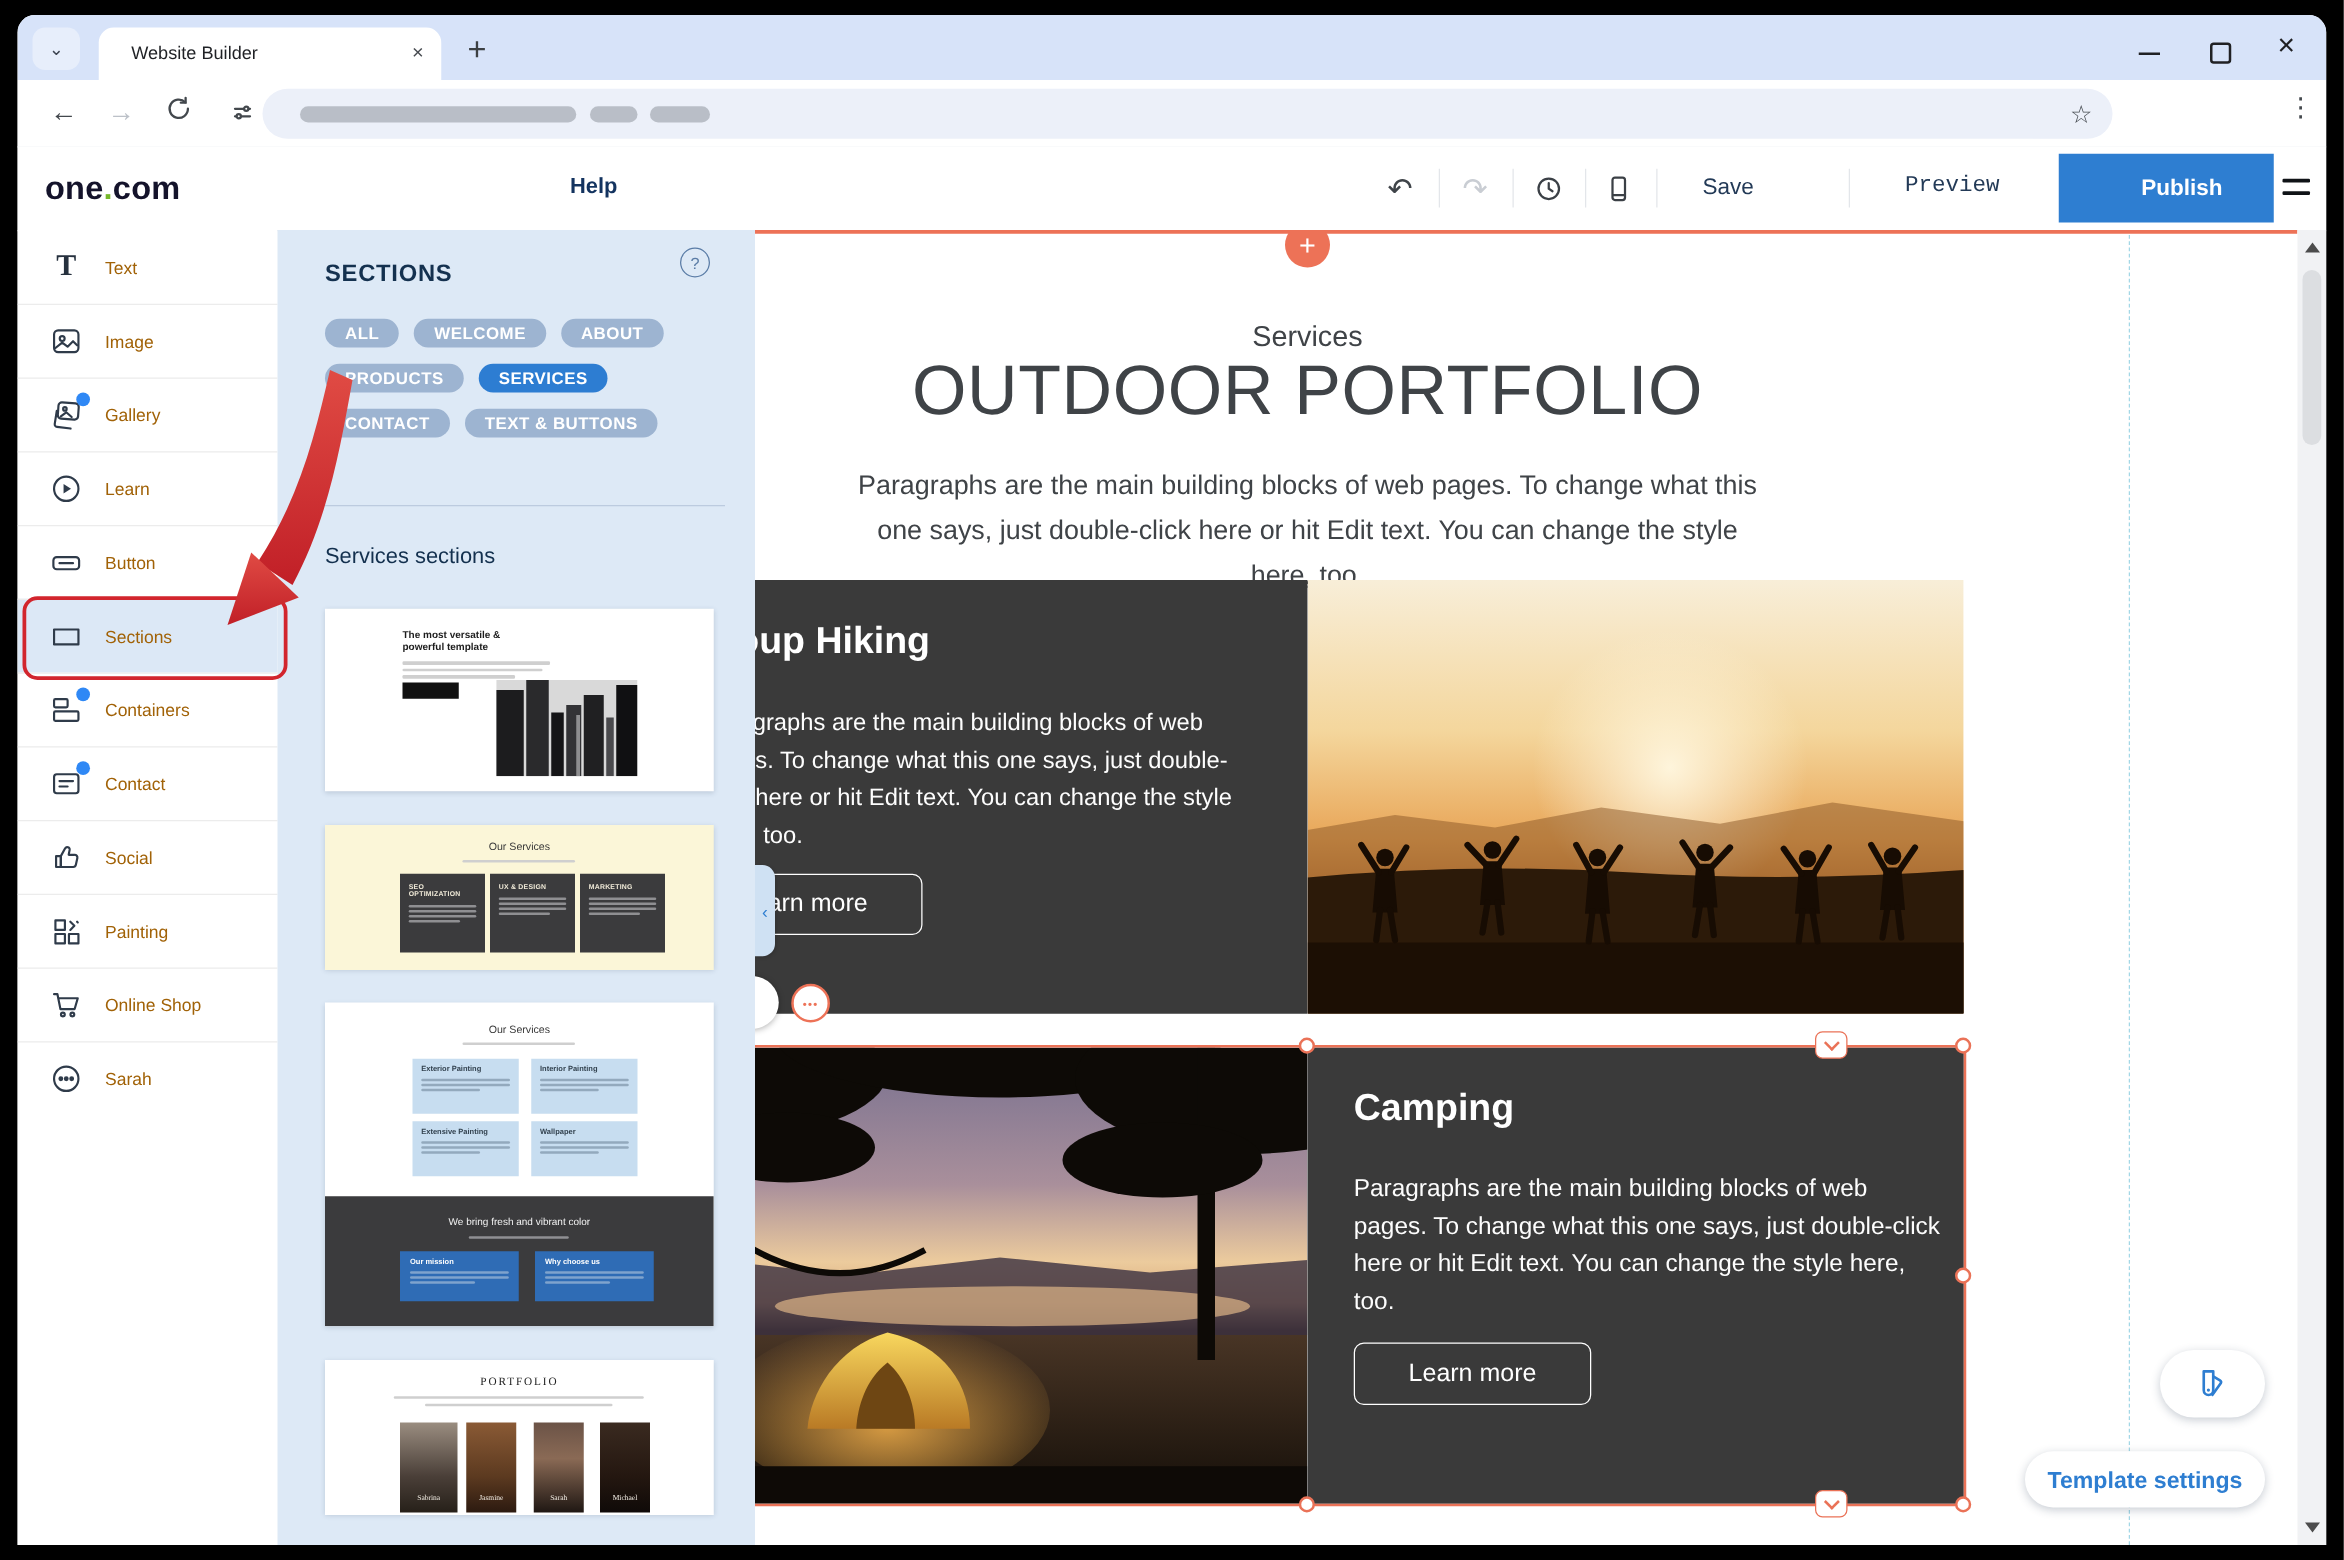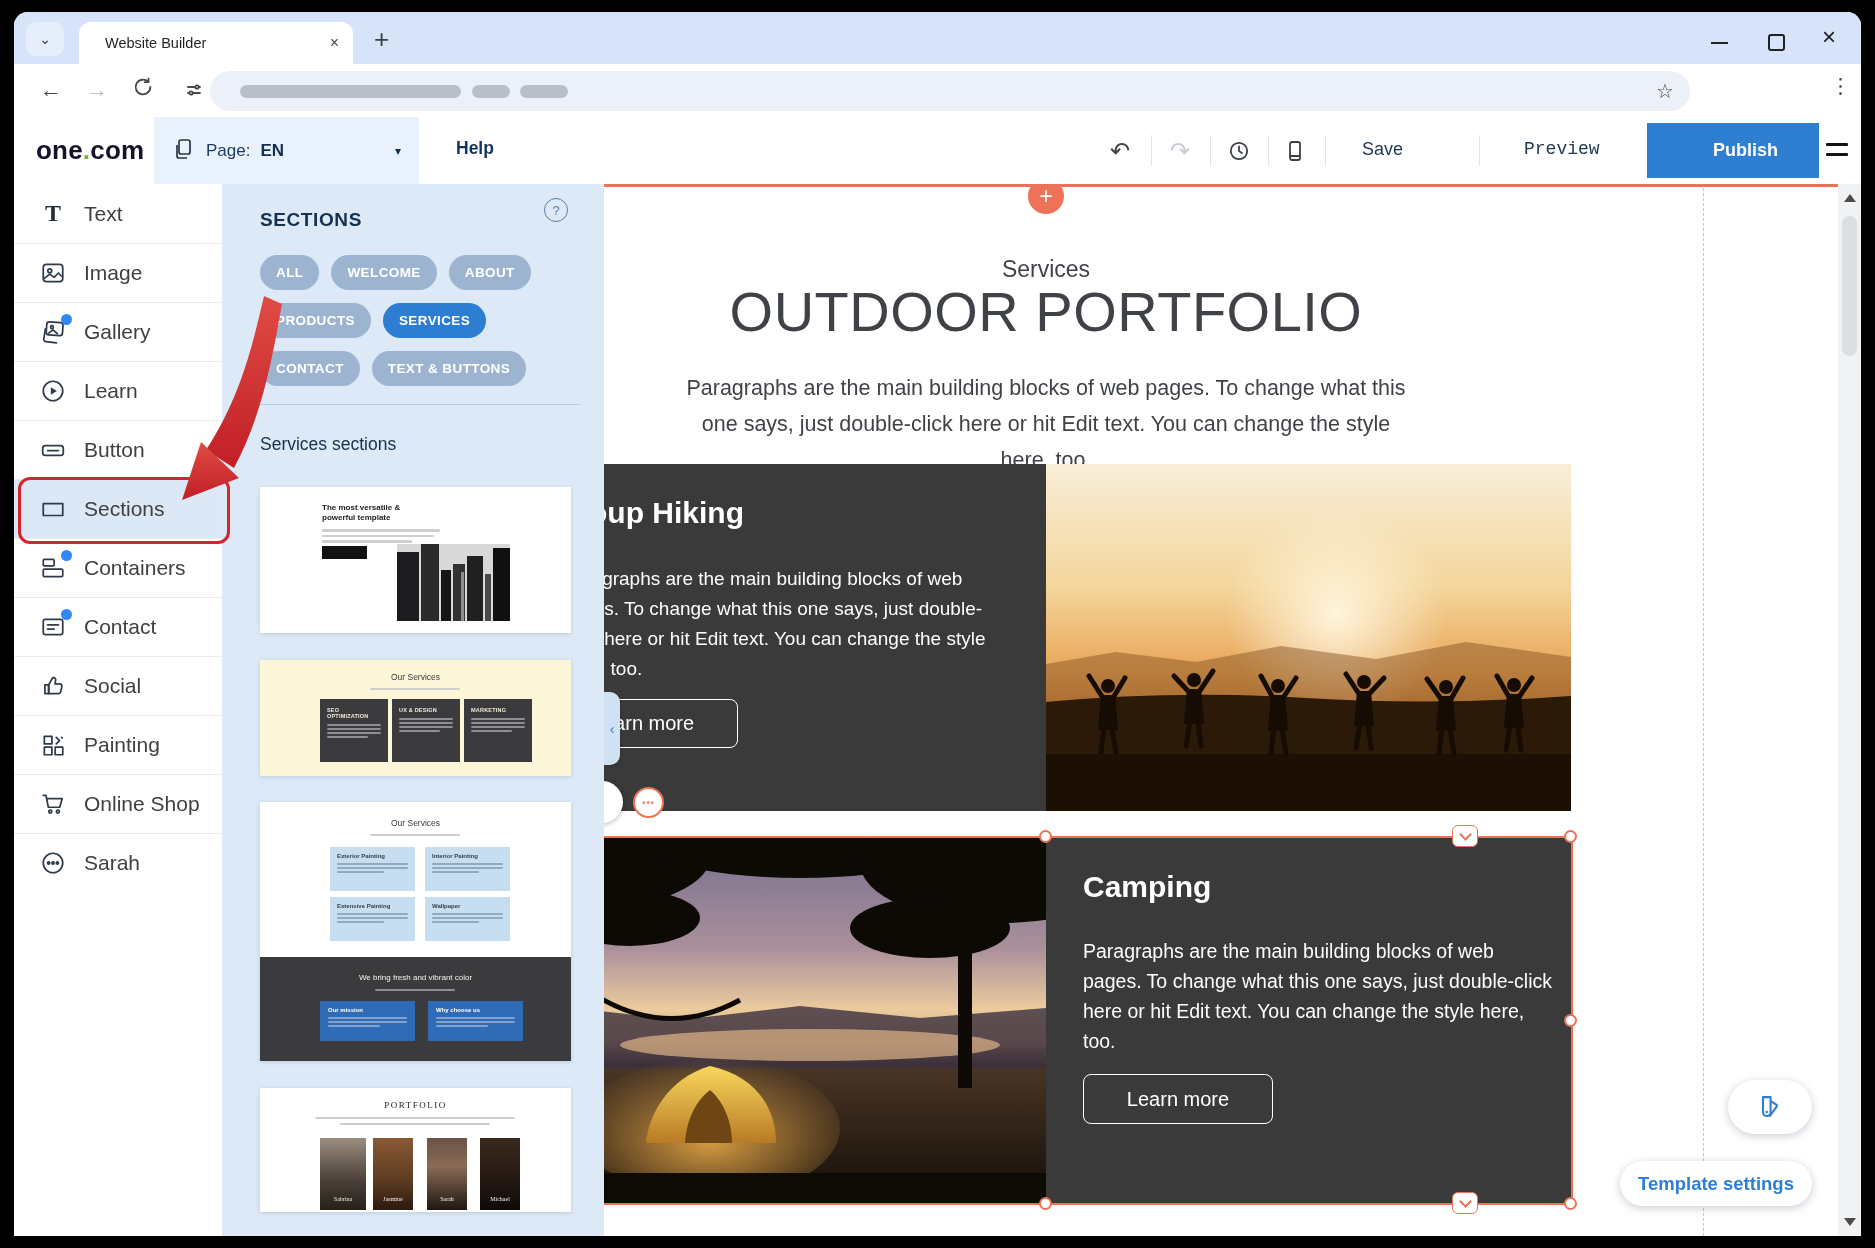--- a/index.html
+++ b/index.html
@@ -40,33 +40,33 @@
   .tbdiv{position:absolute;top:18px;width:1px;height:31px;background:#e3e6ea;}
   .tbtxt{position:absolute;top:22px;font-size:18px;color:#233a57;}
   .publish{position:absolute;left:1633px;top:6px;width:147px;height:55px;background:#2e7ed1;color:#fff;
            font-size:18px;font-weight:600;display:flex;align-items:center;justify-content:center;padding-left:25px;}
   .hamb{position:absolute;left:1812px;top:26px;width:22px;}
   .hamb div{height:3px;background:#101317;margin-bottom:7px;border-radius:1px;}
   
   .sidebar{position:absolute;left:0;top:172px;width:208px;height:1052px;background:#fff;}
   .srow{position:relative;height:59px;display:flex;align-items:center;padding-left:24px;gap:16px;border-top:1px solid #ececec;box-sizing:border-box;}
   .srow:first-child{border-top:none;}
-  .srow .lbl{font-size:21px;color:#404040;}
+  .srow .lbl{font-size:14px;color:#a16207;}
   .srow.active{background:#dce8f6;}
   .icw{width:30px;height:30px;position:relative;display:flex;align-items:center;justify-content:center;}
   .icw svg{stroke:#2f3b4a;fill:none;stroke-width:1.6;stroke-linecap:round;stroke-linejoin:round;}
   .badge{position:absolute;right:-4px;top:-3px;width:11px;height:11px;border-radius:50%;background:#2f88f5;}
   .redbox{position:absolute;left:4px;top:465px;width:206px;height:61px;border:3px solid #d2252d;border-radius:12px;z-index:40;pointer-events:none;}
   
   .panel{position:absolute;left:208px;top:172px;width:382px;height:1052px;background:#dde9f6;}
   .ptitle{position:absolute;left:38px;top:25px;font-size:19px;font-weight:bold;color:#14314f;letter-spacing:.6px;}
   .phelp{position:absolute;left:322px;top:14px;width:24px;height:24px;border:1.6px solid #5a7ca6;border-radius:50%;
          color:#5a7ca6;font-size:13px;display:flex;align-items:center;justify-content:center;box-sizing:border-box;}
   .chips{position:absolute;left:38px;top:71px;width:312px;display:flex;flex-wrap:wrap;gap:13px 12px;}
-  .chip{height:35px;border-radius:18px;background:#9db4d1;color:#fff;font-size:13.5px;font-weight:bold;
+  .chip{height:23px;border-radius:18px;background:#9db4d1;color:#fff;font-size:13.5px;font-weight:bold;
         letter-spacing:.4px;display:flex;align-items:center;padding:0 16px;}
   .chip.active{background:#2d7dd2;}
   .pdiv{position:absolute;left:38px;top:220px;width:320px;height:1px;background:#bccbdf;}
   .pgroup{position:absolute;left:38px;top:250px;font-size:17.5px;color:#13304e;}
   .thumb{position:absolute;left:38px;width:311px;background:#fff;box-shadow:0 1px 4px rgba(40,60,90,.18);overflow:hidden;}
   .bar{background:#b9b9b9;height:2.5px;border-radius:1px;margin-bottom:3px;}
   .bar.lt{background:#cfcfcf;}
   .minicard{position:absolute;background:#3b3b3d;}
   .minicard .t{color:#f0ead8;font-size:5.5px;font-weight:bold;letter-spacing:.2px;margin:8px 7px 5px;}
   .minicard .bar{background:#8f8f92;height:1.5px;margin:0 7px 2.5px;}
@@ -156,31 +156,20 @@
       <div class="blur" style="left:30px;width:221px;"></div>
       <div class="blur" style="left:262px;width:38px;"></div>
       <div class="blur" style="left:310px;width:48px;"></div>
       <div class="star">☆</div>
     </div>
     <div class="dots3">⋮</div>
   </div>
 
   <div class="apptb">
     <div class="logo"><span>one</span><span class="dot">.</span><span>com</span></div>
-    <div class="pagesel">
-      <span>
-        <svg width="24" height="24" viewBox="0 0 24 24" stroke="#27364a" stroke-width="1.7" fill="none" stroke-linejoin="round">
-            <rect x="7" y="3" width="11" height="14" rx="2"></rect>
-            <path d="M5 8v11a2 2 0 0 0 2 2h8"></path>
-          </svg>
-      </span>
-      <span class="lbl">Page:</span>
-      <span class="val">EN</span>
-      <span class="caret">▾</span>
-    </div>
     <div class="helpbtn">Help</div>
 
     <div class="tbic" style="left:1091px;font-size:24px;color:#3f4449;">↶</div>
     <div class="tbdiv" style="left:1137px;"></div>
     <div class="tbic" style="left:1151px;font-size:24px;color:#c9cdd3;">↷</div>
     <div class="tbdiv" style="left:1196px;"></div>
     <div class="tbic" style="left:1210px;">
       <svg width="24" height="24" viewBox="0 0 24 24" stroke="#3b4046" stroke-width="1.8" fill="none" stroke-linecap="round">
           <circle cx="12" cy="12" r="8.2"></circle>
           <path d="M12 7.5V12l3 2"></path>

